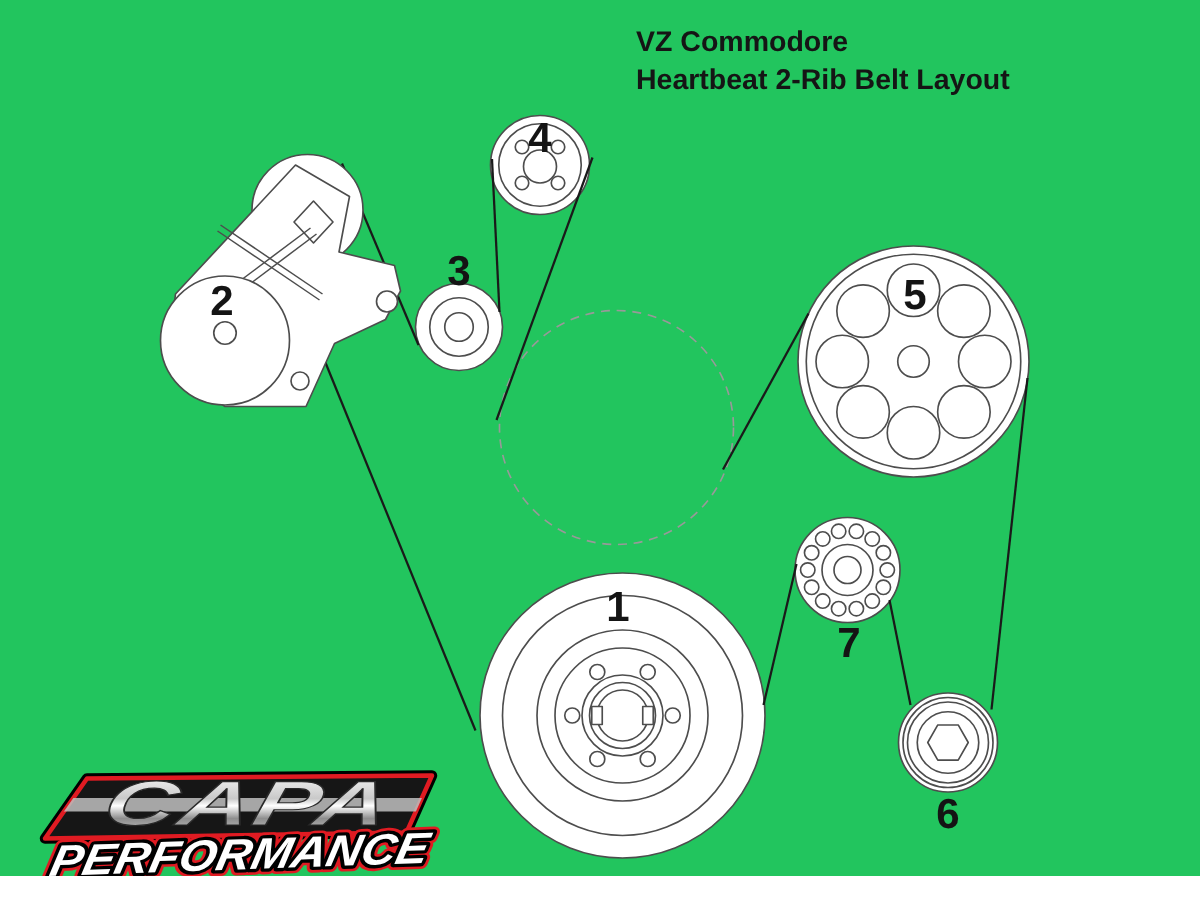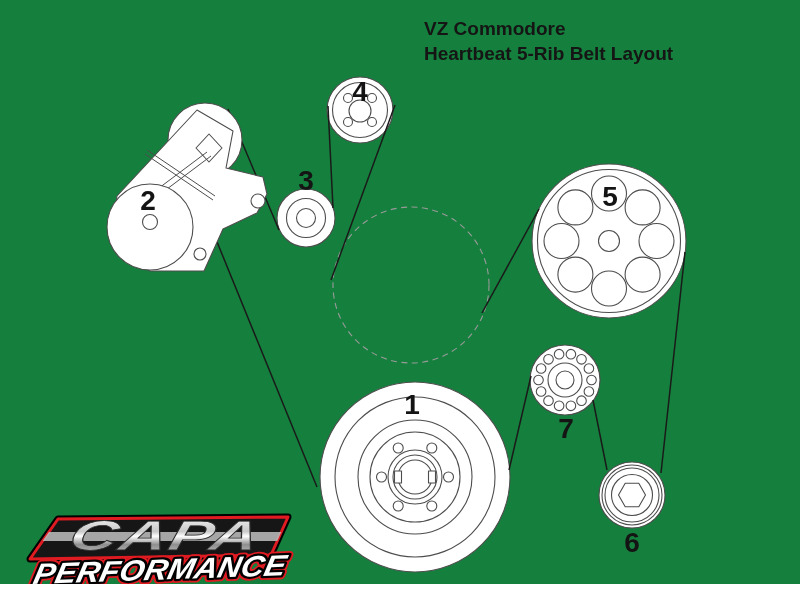--- a/index.html
+++ b/index.html
@@ -1,35 +1,35 @@
 <!DOCTYPE html>
 <html><head>
 <meta charset="utf-8">
 <style>
   html,body{margin:0;padding:0;background:#fff;}
-  .stage{position:relative;width:800px;height:584px;background:#15803d;overflow:hidden;
+  .stage{position:relative;width:800px;height:584px;background:#22c55e;overflow:hidden;
          font-family:"Liberation Sans", sans-serif;}
   .title{position:absolute;left:424px;top:16px;font-size:19px;line-height:25px;
          font-weight:bold;color:#151515;letter-spacing:0px;white-space:nowrap;}
   .diagram-svg{position:absolute;left:0;top:0;}
   .logo-svg{position:absolute;left:22px;top:508px;}
   text.plabel{font-family:"Liberation Sans",sans-serif;font-weight:bold;font-size:28px;fill:#141414;}
   .capa-text{font-family:"Liberation Sans",sans-serif;font-weight:bold;font-style:italic;
              font-size:42px;letter-spacing:1px;}
   .perf-text{font-family:"Liberation Sans",sans-serif;font-weight:bold;font-style:italic;
              font-size:29px;}
 </style>
 </head>
 <body>
 
 <div class="stage">
 
   <div class="title">
     <div>VZ Commodore</div>
-    <div>Heartbeat 5-Rib Belt Layout</div>
+    <div>Heartbeat 2-Rib Belt Layout</div>
   </div>
 
   <svg class="diagram-svg" width="800" height="600" viewBox="0 0 800 600">
     <g fill="none" stroke="#4d4d4d" stroke-width="1.1" stroke-linejoin="round">
 
       <circle cx="411" cy="285" r="78" stroke-dasharray="6 4.5" stroke="#999999"></circle>
 
       <g fill="#ffffff">
         <circle cx="415" cy="477" r="95"></circle>
         <circle cx="415" cy="477" r="80"></circle>

